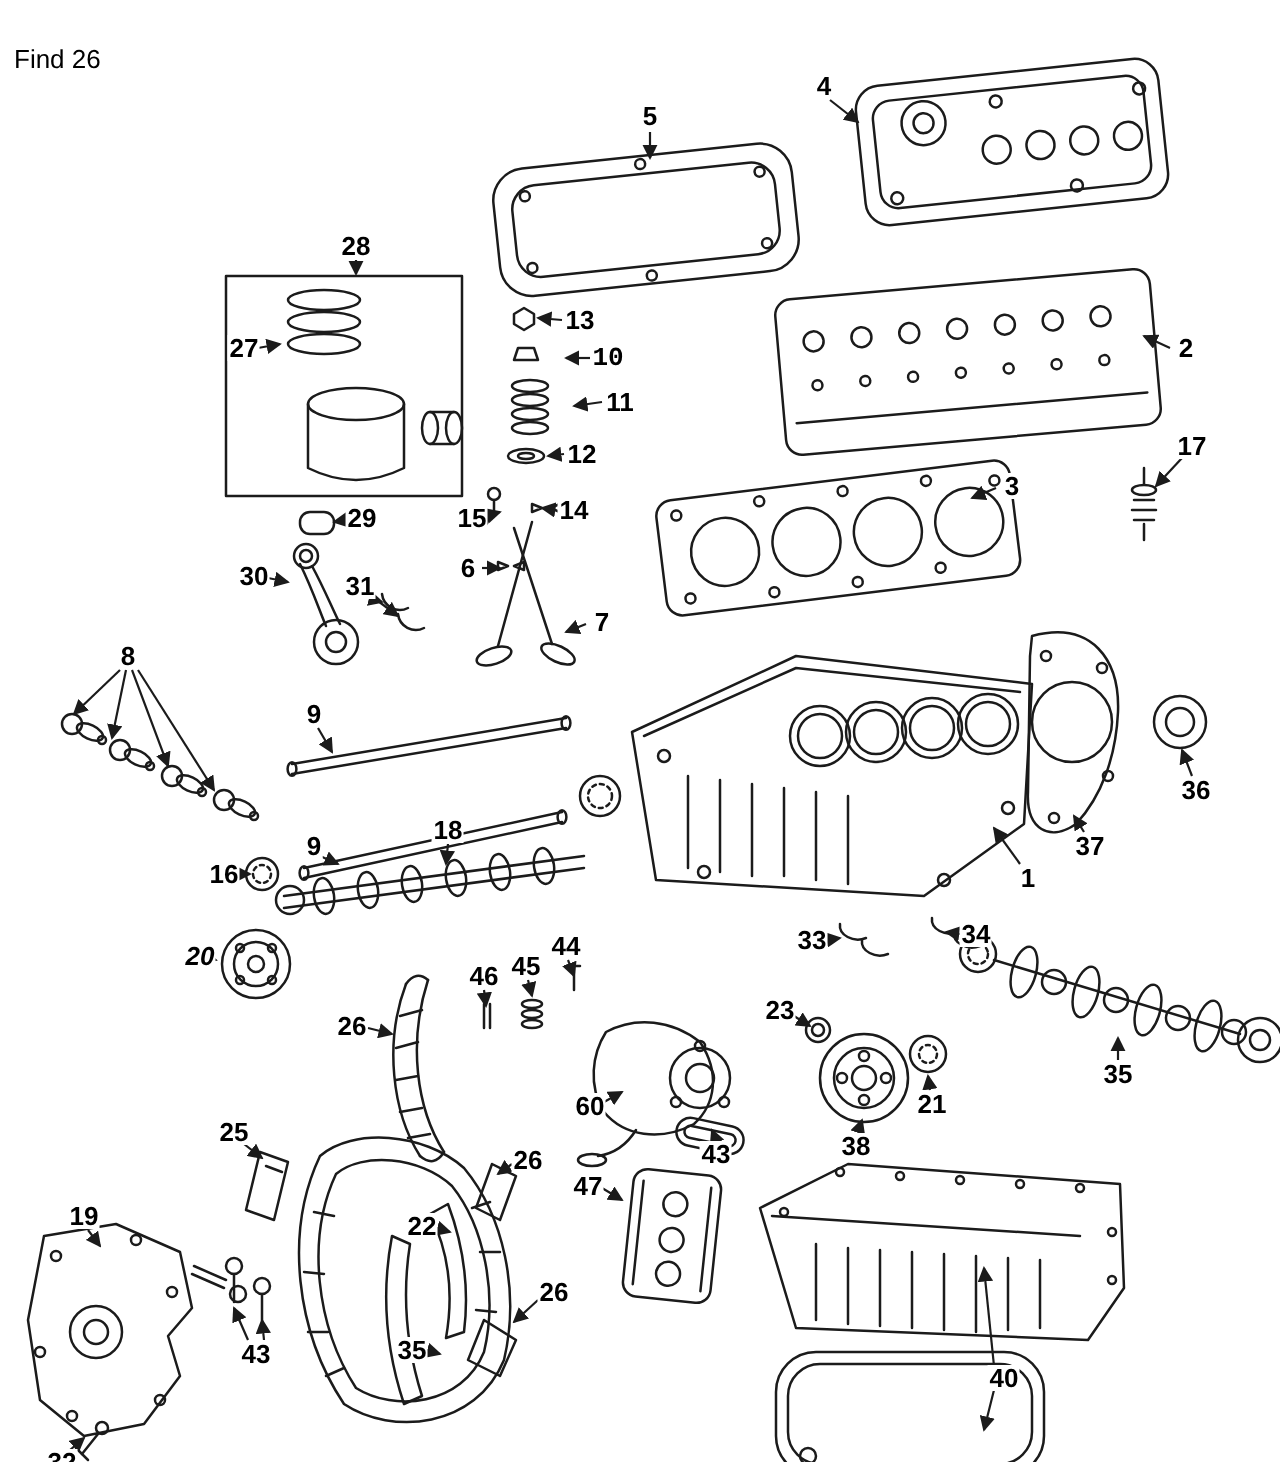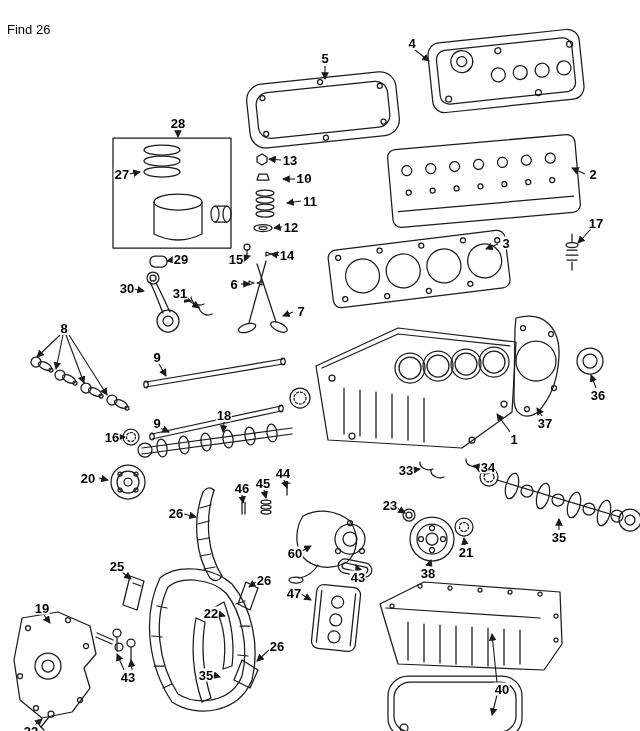--- a/index.html
+++ b/index.html
@@ -434,21 +434,21 @@
       <div class="callout" style="left: 304px; top: 163px; font-family: Liberation Mono, monospace;">10</div>
       <div class="callout" style="left: 310px; top: 185px;">11</div>
       <div class="callout" style="left: 291px; top: 211px;">12</div>
       <div class="callout" style="left: 290px; top: 144px;">13</div>
       <div class="callout" style="left: 287px; top: 239px;">14</div>
       <div class="callout" style="left: 236px; top: 243px;">15</div>
       <div class="callout" style="left: 112px; top: 421px; text-align: center;">16</div>
       <div class="callout" style="left: 596px; top: 207px;">17</div>
       <div class="callout" style="left: 224px; top: 399px;">18</div>
       <div class="callout" style="left: 42px; top: 592px;">19</div>
-      <div class="callout" style="left: 88px; top: 462px;">20</div>
+      <div class="callout" style="left: 100px; top: 462px; font-style: italic;">20</div>
       <div class="callout" style="left: 466px; top: 536px;">21</div>
       <div class="callout" style="left: 211px; top: 597px;">22</div>
       <div class="callout" style="left: 206px; top: 659px;">35</div>
       <div class="callout" style="left: 128px; top: 661px;">43</div>
       <div class="callout" style="left: 117px; top: 550px;">25</div>
       <div class="callout" style="left: 176px; top: 497px;">26</div>
       <div class="callout" style="left: 264px; top: 564px;">26</div>
       <div class="callout" style="left: 277px; top: 630px;">26</div>
       <div class="callout" style="left: 122px; top: 158px;">27</div>
       <div class="callout" style="left: 178px; top: 107px;">28</div>

